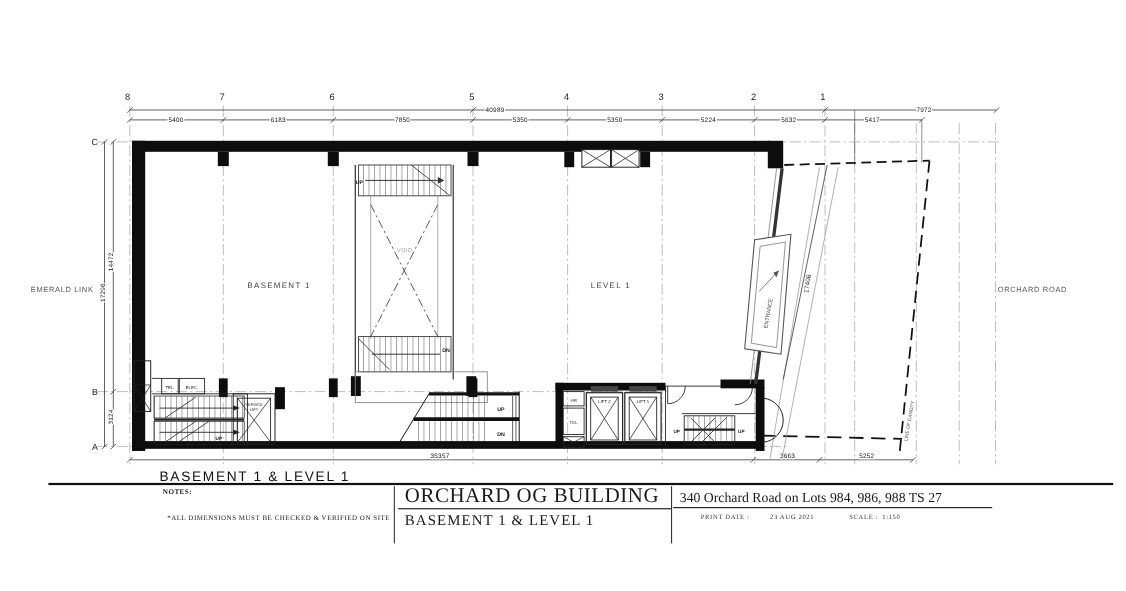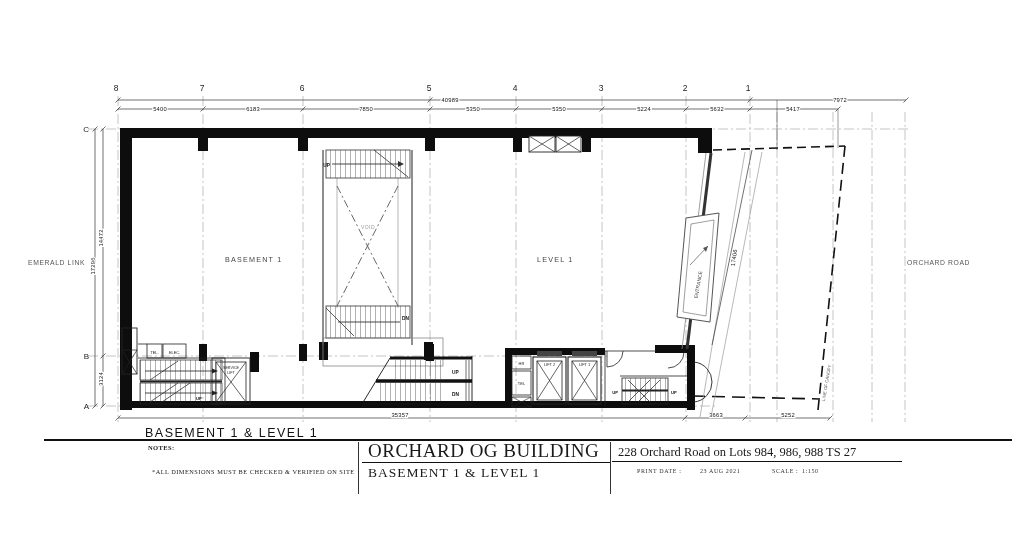--- a/index.html
+++ b/index.html
@@ -289,21 +289,21 @@
 
 <div class="tb">
   <div class="tb-rule"></div>
   <div class="tb-vline" style="left:358px;"></div>
   <div class="tb-vline" style="left:610px;"></div>
   <div class="notes-label">NOTES:</div>
   <div class="notes-text">*ALL DIMENSIONS MUST BE CHECKED &amp; VERIFIED ON SITE</div>
   <div class="proj">ORCHARD OG BUILDING</div>
   <div class="proj-u"></div>
   <div class="drawname">BASEMENT 1 &amp; LEVEL 1</div>
-  <div class="addr">228 Orchard Road on Lots 984, 986, 988 TS 27</div>
+  <div class="addr">340 Orchard Road on Lots 984, 986, 988 TS 27</div>
   <div class="addr-u"></div>
   <div class="meta" style="left:637px;">PRINT DATE   :</div>
   <div class="meta" style="left:700px;">23 AUG 2021</div>
   <div class="meta" style="left:772px;">SCALE :</div>
   <div class="meta" style="left:802px;">1:150</div>
 </div>
 
 </div>
 
 </body></html>

